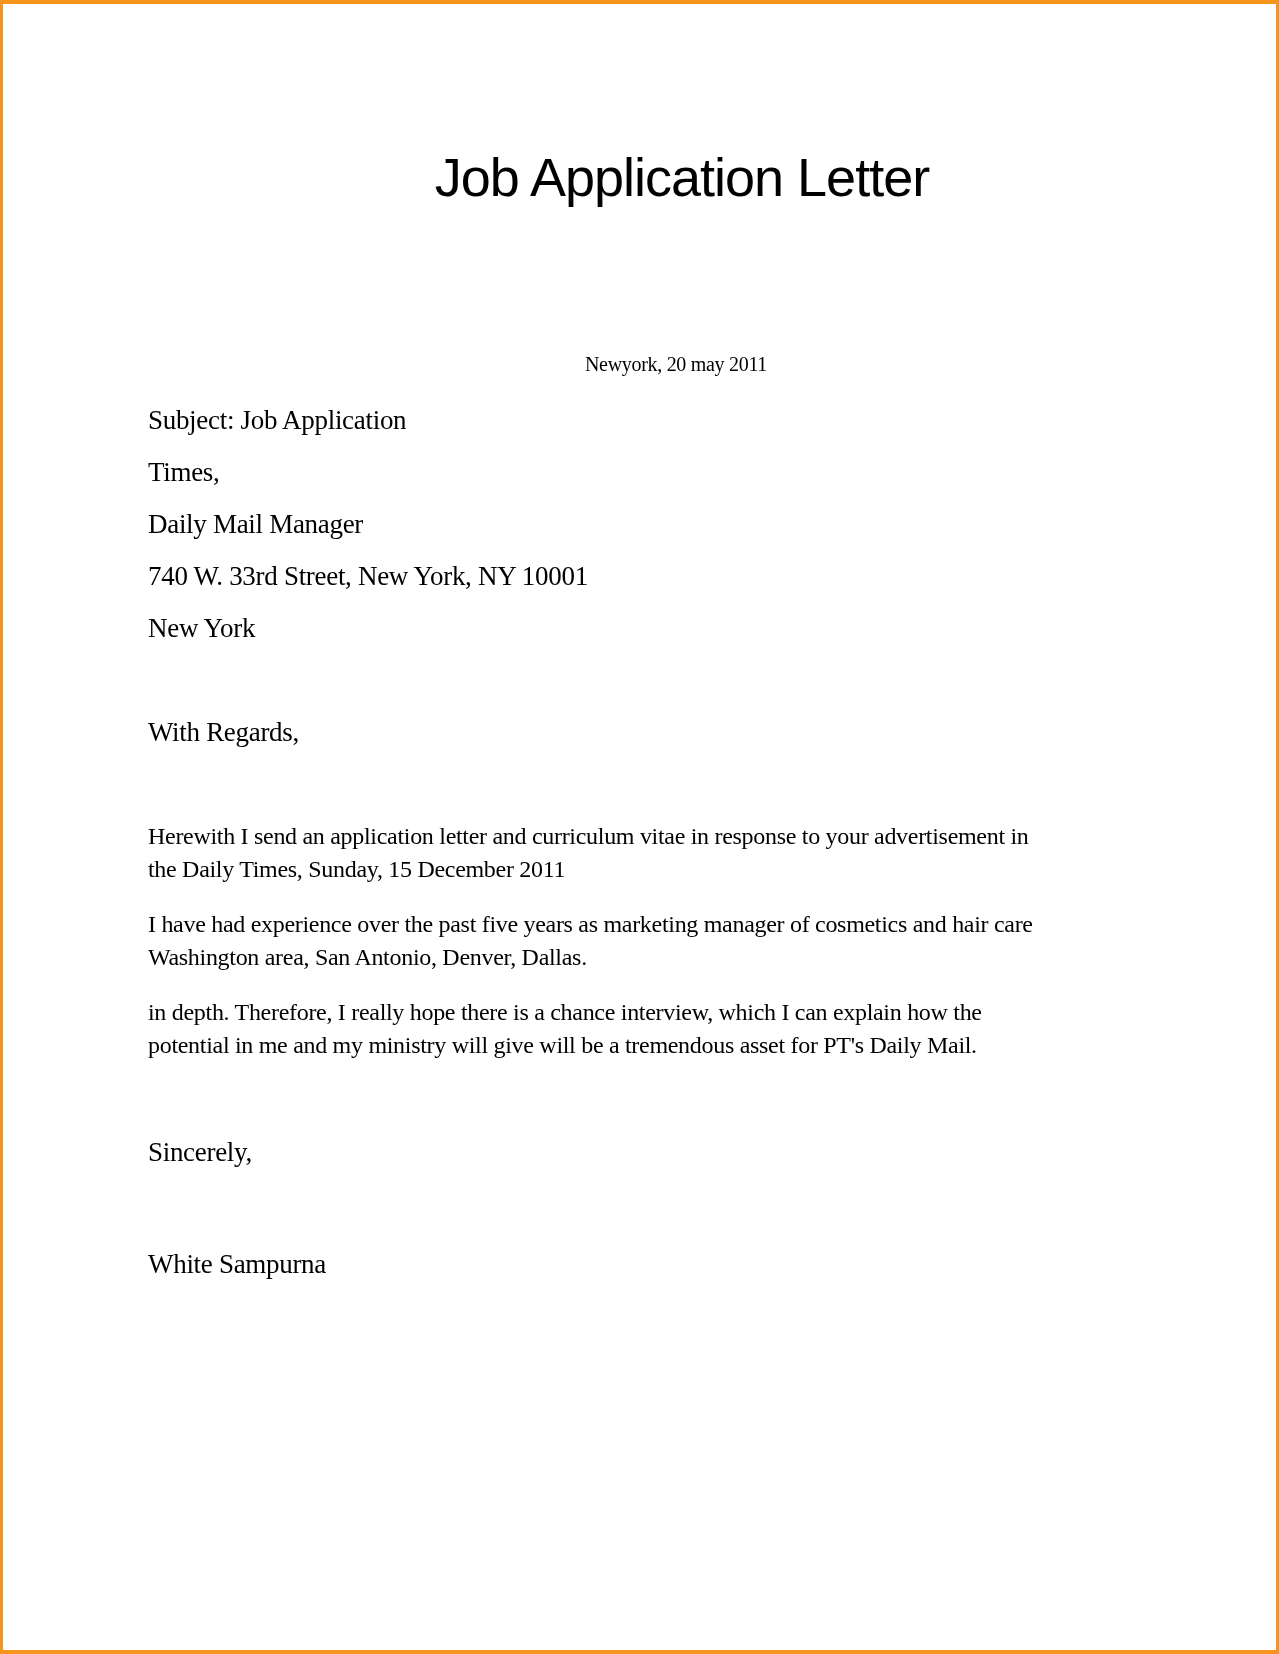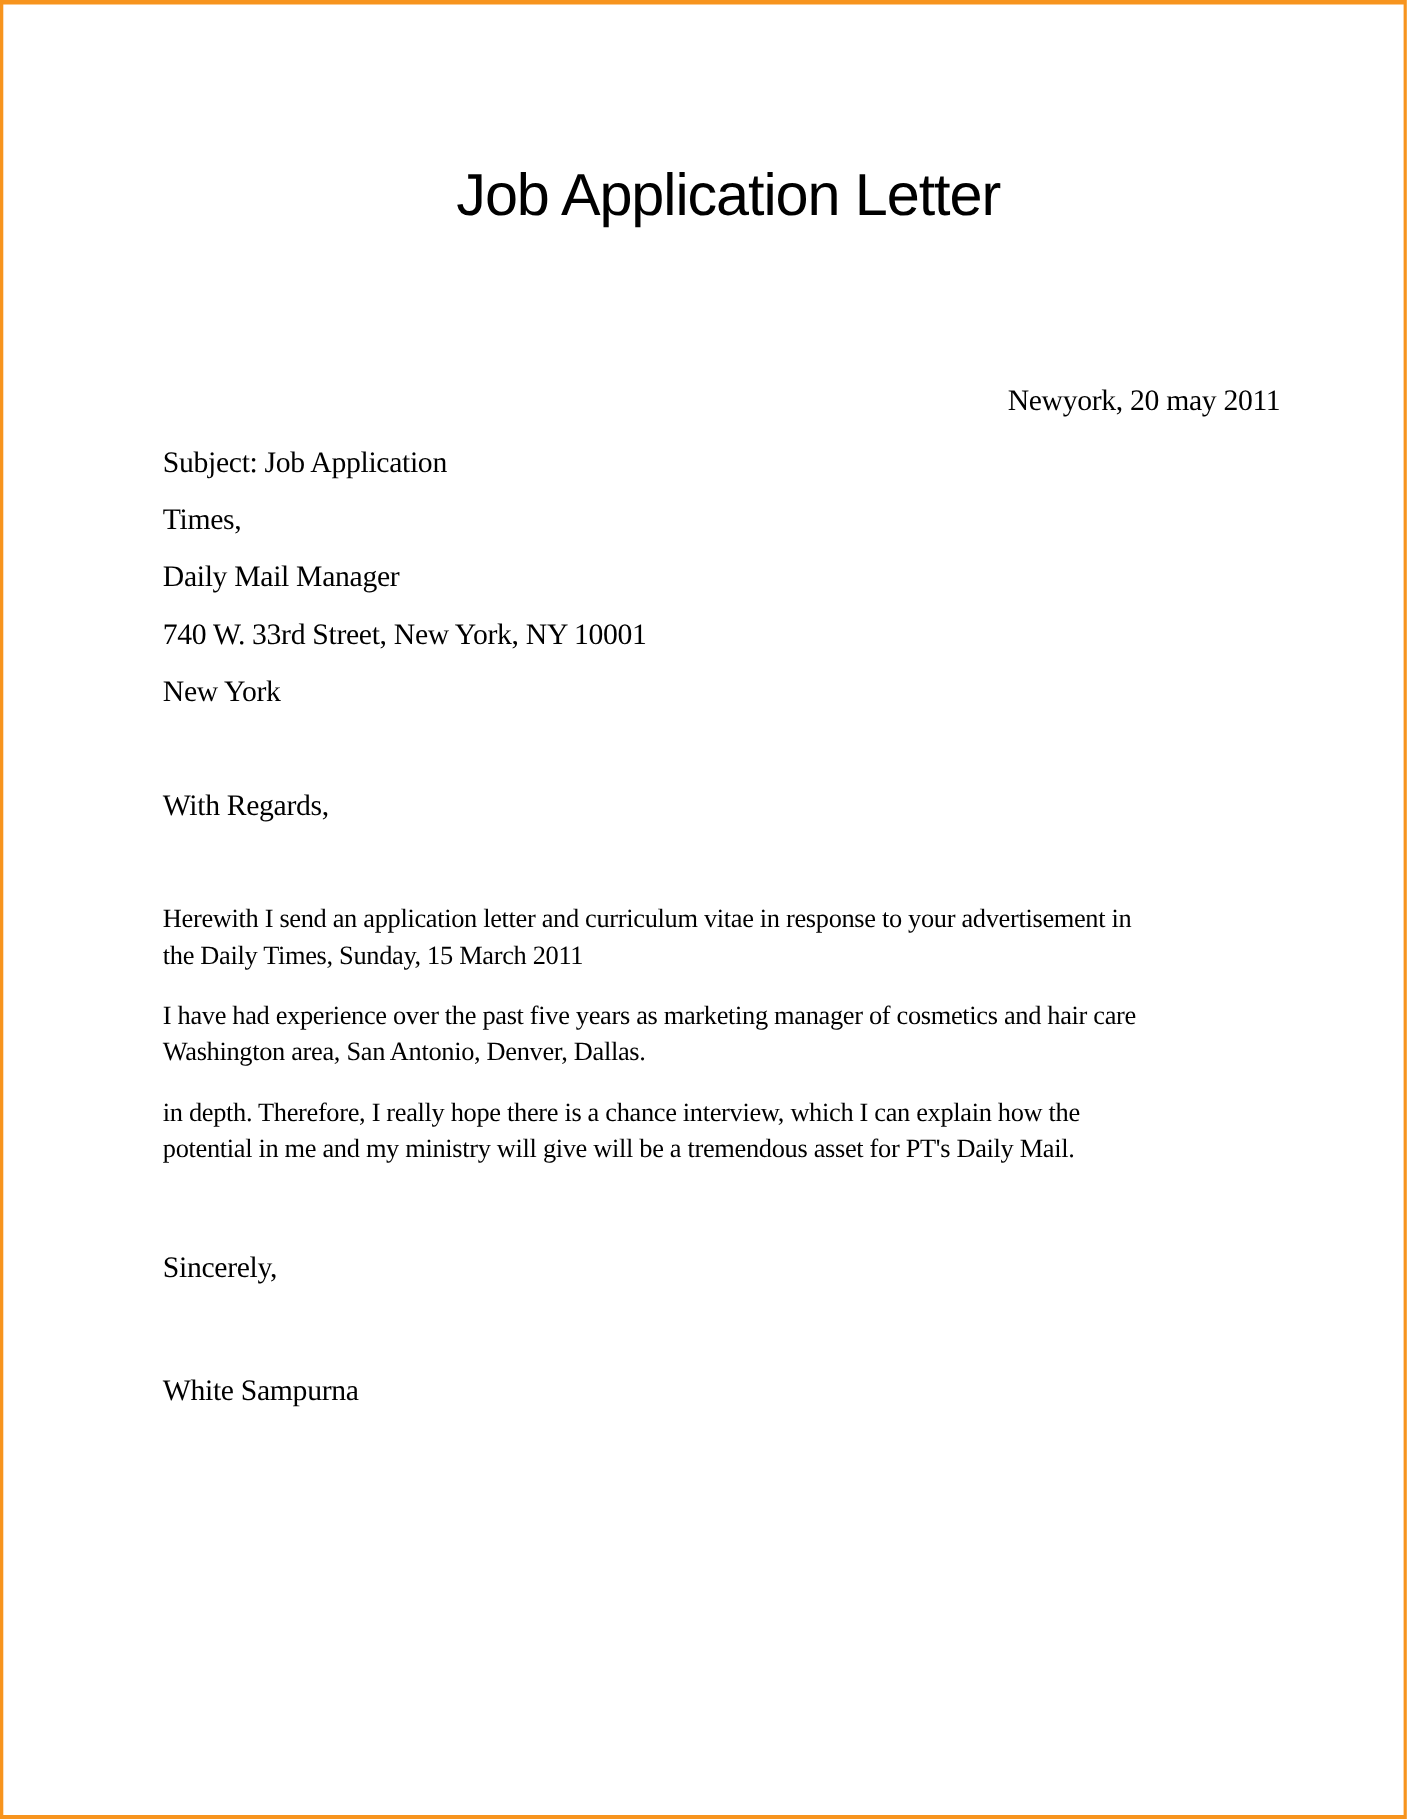--- a/index.html
+++ b/index.html
@@ -15,37 +15,37 @@
     background: #ffffff;
     border-style: solid;
     border-color: #F7941E;
     border-width: 4px 3px 4px 3px;
     overflow: hidden;
     font-family: "Liberation Serif", serif;
     color: #000000;
   }
   .content {
     box-sizing: border-box;
-    padding: 142px 100px 0 145px;
+    padding: 142px 60px 0 145px;
   }
   .doc-title {
     font-family: "Liberation Sans", sans-serif;
     font-size: 54px;
     font-weight: 400;
     letter-spacing: -1px;
     text-align: center;
     line-height: 1.15;
     margin: 0 0 140px 0;
     white-space: nowrap;
   }
   .date-line {
-    font-size: 27px;
+    font-size: 20px;
     line-height: 33px;
     letter-spacing: -0.3px;
-    text-align: right;
+    text-align: center;
     padding-right: 12px;
     margin: 0 0 23px 0;
     white-space: nowrap;
   }
   .line {
     font-size: 27px;
     line-height: 33px;
     letter-spacing: -0.3px;
     margin: 0 0 19px 0;
     white-space: nowrap;
@@ -85,21 +85,21 @@
     </div>
 
     <div class="gap"></div>
 
     <div class="line">With Regards,</div>
 
     <div class="gap"></div>
 
     <div class="para">
       <div class="pline">Herewith I send an application letter and curriculum vitae in response to your advertisement in</div>
-      <div class="pline">the Daily Times, Sunday, 15 March 2011</div>
+      <div class="pline">the Daily Times, Sunday, 15 December 2011</div>
     </div>
 
     <div class="para">
       <div class="pline">I have had experience over the past five years as marketing manager of cosmetics and hair care</div>
       <div class="pline">Washington area, San Antonio, Denver, Dallas.</div>
     </div>
 
     <div class="para">
       <div class="pline">in depth. Therefore, I really hope there is a chance interview, which I can explain how the</div>
       <div class="pline">potential in me and my ministry will give will be a tremendous asset for PT's Daily Mail.</div>

